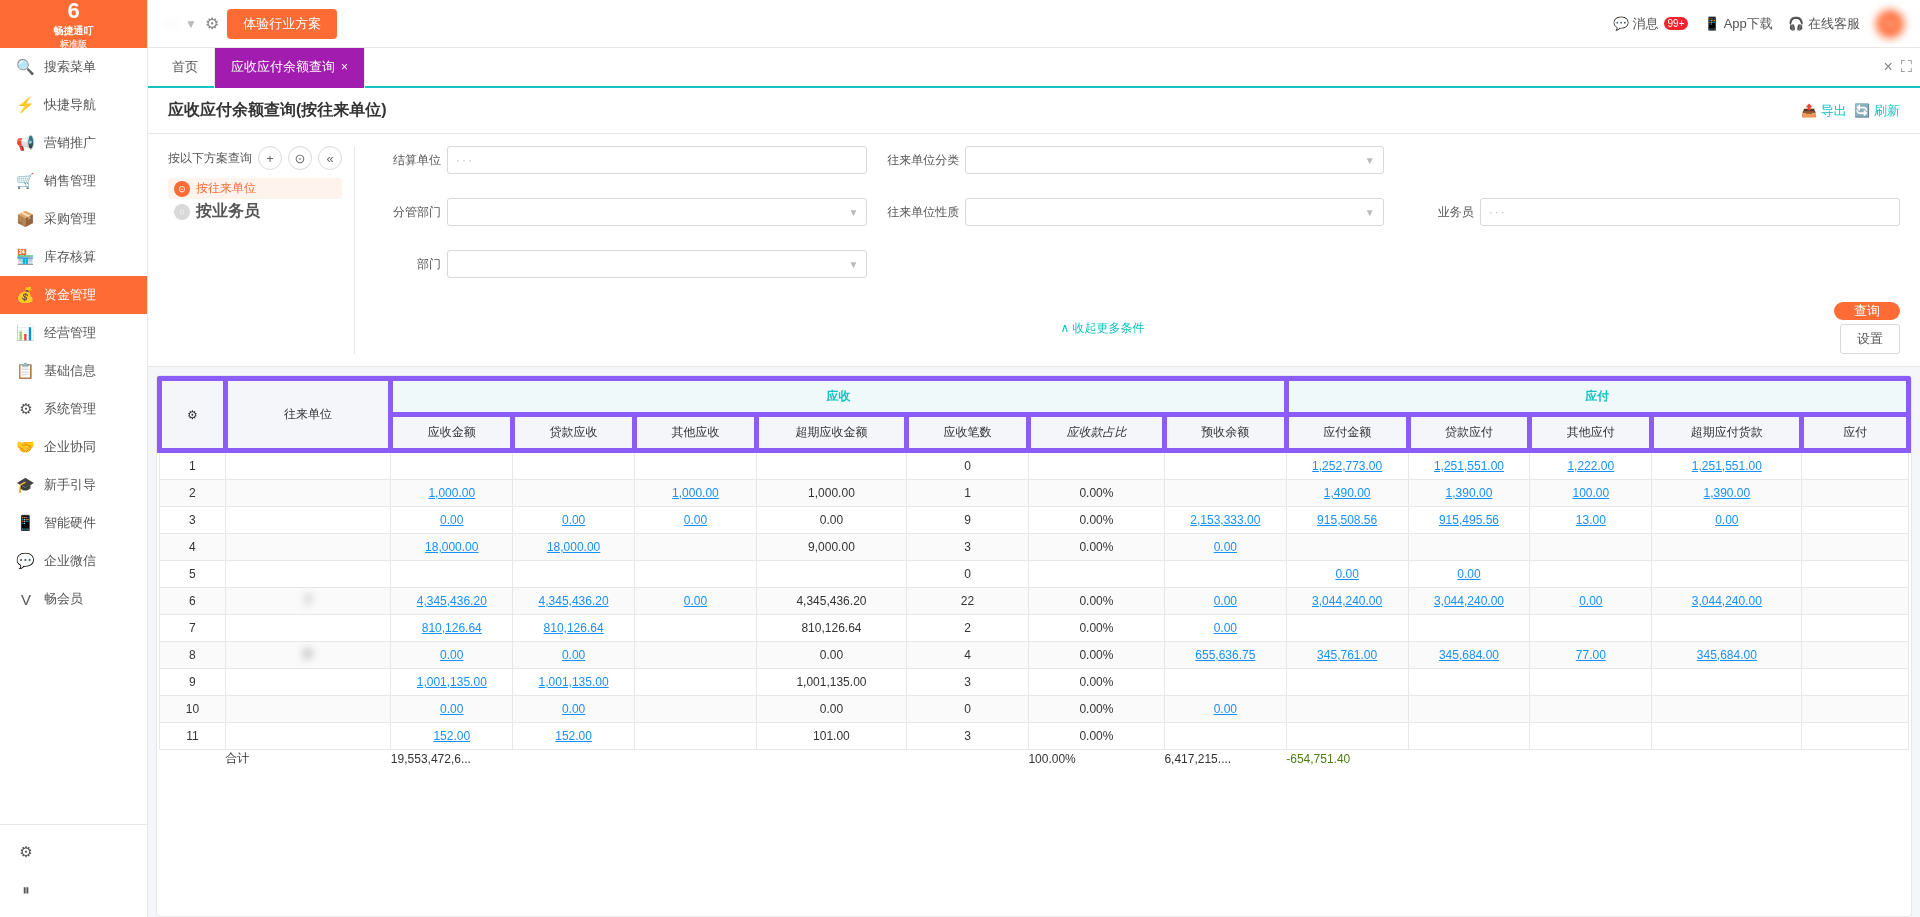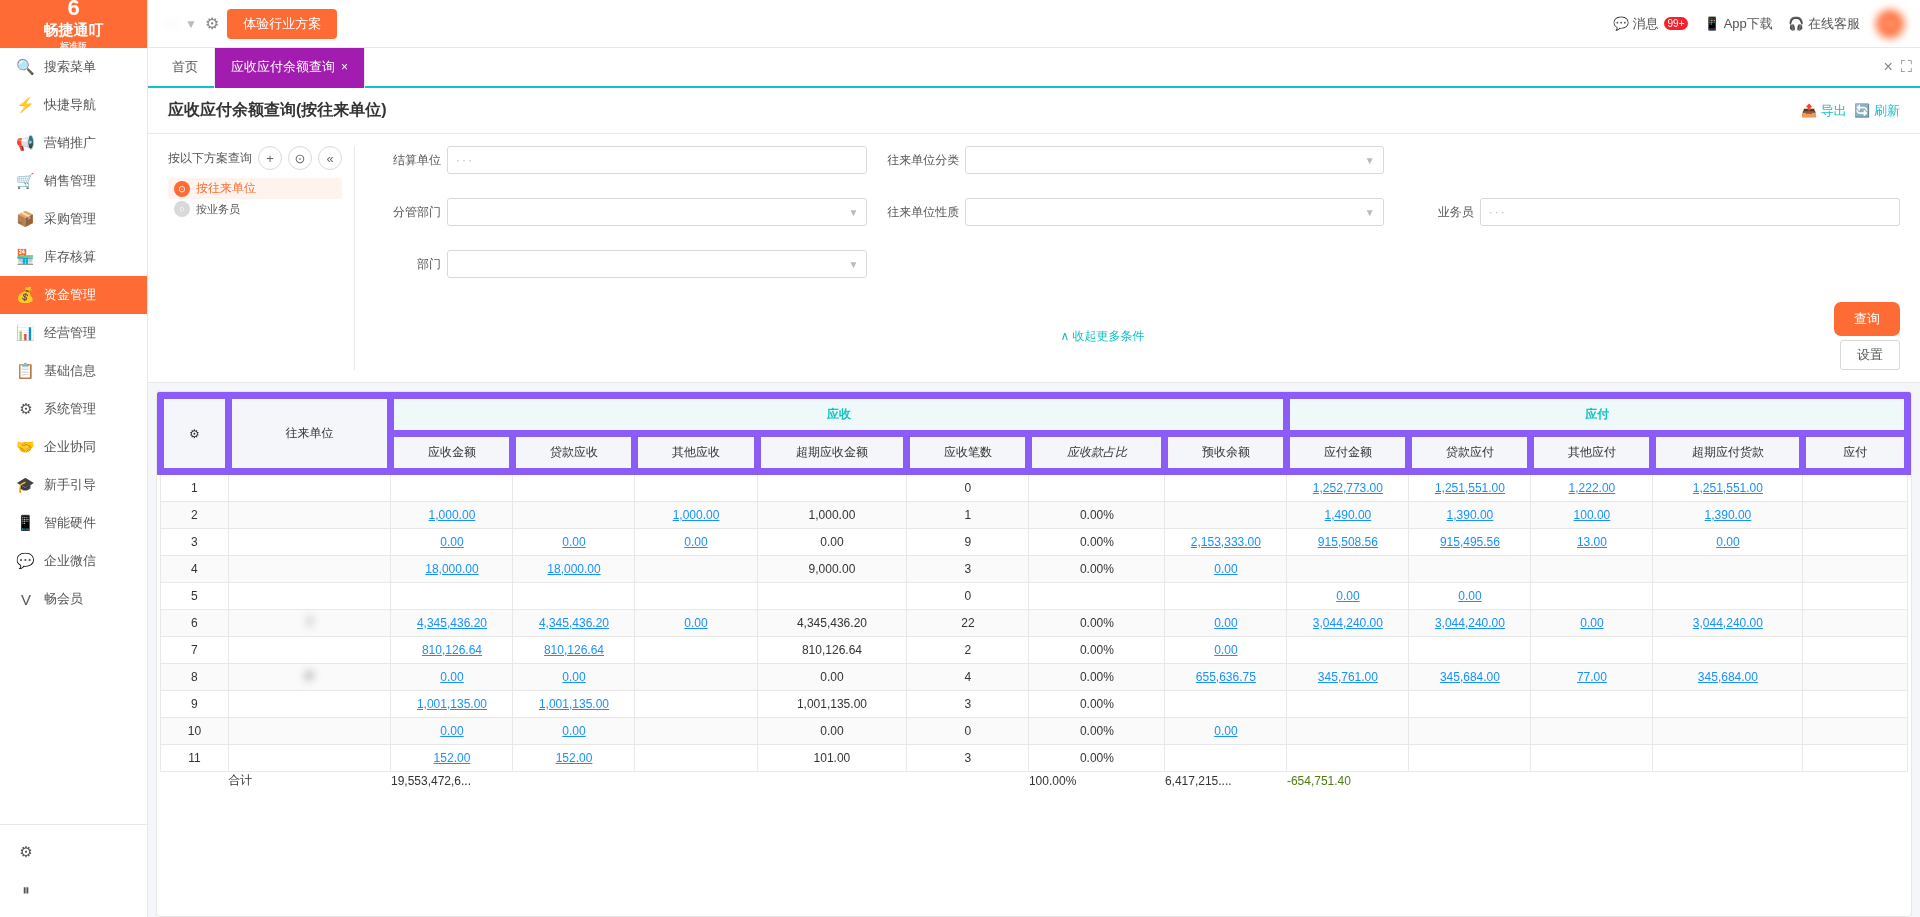--- a/index.html
+++ b/index.html
@@ -236,22 +236,22 @@
       display: flex;
       align-items: center;
       gap: 3px;
       background: none;
       border: none;
     }
     .btn-query {
       background: #ff6b35;
       color: #fff;
       border: none;
-      border-radius: 7px;
-      padding: 8px 20px;
+      border-radius: 12px;
+      padding: 0 20px;
       cursor: pointer;
       font-size: 13px;
     }
     .btn-setting {
       background: #fff;
       color: #555;
       border: 1px solid #d9d9d9;
       border-radius: 3px;
       padding: 5px 16px;
       cursor: pointer;
@@ -268,21 +268,21 @@
       border: 1px solid #e8e8e8;
       border-radius: 4px;
     }
     table {
       width: 100%;
       border-collapse: collapse;
       font-size: 12px;
     }
     thead tr th {
       background: #f5f6fa;
-      border: 7px solid #8b5cf6;
+      border: 5px solid #8b5cf6;
       padding: 7px 25px;
       text-align: center;
       font-weight: normal;
       color: #333;
       white-space: nowrap;
       position: sticky;
       top: 0;
       z-index: 10;
     }
     thead tr:first-child th.group-header {
@@ -302,21 +302,21 @@
       filter: blur(4px);
       user-select: none;
     }
   </style>
 </head>
 <body>
 
 <div class="sidebar">
   <div class="sidebar-logo">
     <div style="font-size:22px;font-weight:bold;">6</div>
-    <div style="font-size:15px;">畅捷通叮</div>
+    <div style="font-size:10px;">畅捷通叮</div>
     <div style="font-size:9px;opacity:0.8;">标准版</div>
   </div>
   <div id="sidebar-items">
       <div class="sidebar-item">
         <span class="icon">🔍</span>
       <span>搜索菜单</span>
       </div>
       <div class="sidebar-item">
         <span class="icon">⚡</span>
       <span>快捷导航</span>
@@ -452,21 +452,21 @@
             <span class="search-btn-icon">+</span>
             <span class="search-btn-icon">⊙</span>
             <span class="search-btn-icon">«</span>
           </div>
           <div class="scheme-item active">
             <span class="scheme-dot">⊙</span>
             <span style="font-size:12px;color:#ff6b35;">按往来单位</span>
           </div>
           <div class="scheme-item">
             <span class="scheme-dot gray">○</span>
-            <span style="font-size:11px;color:#555;">按业务员</span>
+            <span style="font-size:16px;color:#555;font-weight:bold;">按业务员</span>
           </div>
         </div>
 
         <div style="flex:1;display:flex;flex-direction:column;gap:24px;">
 
           <div style="display:grid;grid-template-columns:1fr 1fr 1fr;gap:10px 20px;">
             <div class="search-field">
               <span class="search-field-label">结算单位</span>
               <div class="search-field-input">
                 <span style="color:#bbb;letter-spacing:2px;">···</span>

